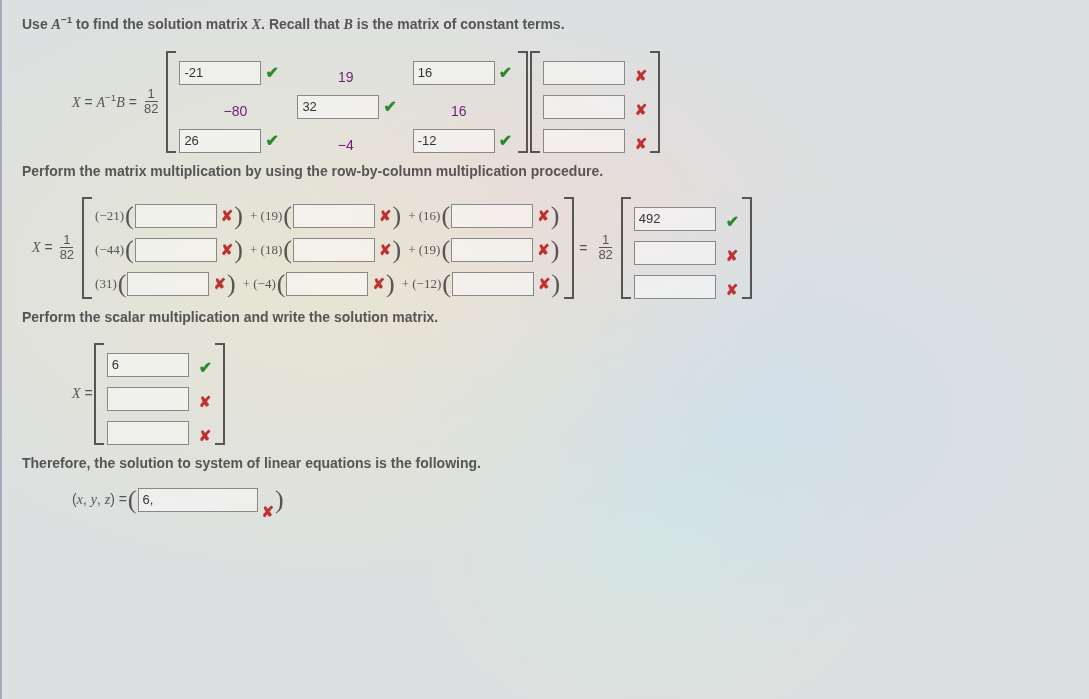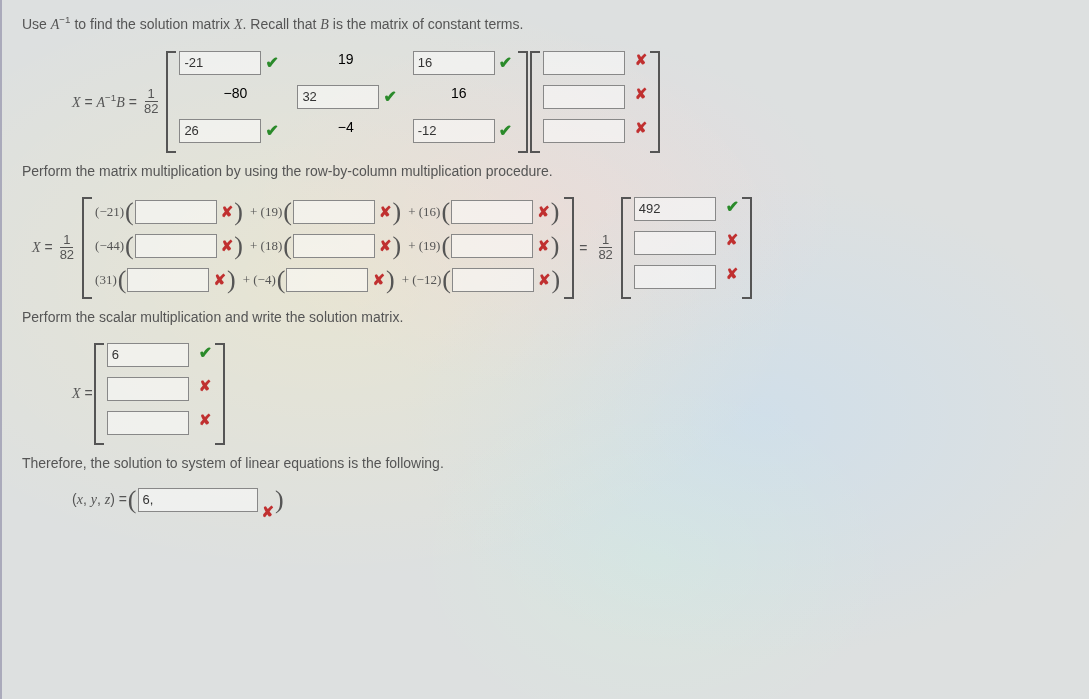--- a/index.html
+++ b/index.html
@@ -13,54 +13,54 @@
       radial-gradient(ellipse 800px 500px at 30% 40%, rgba(255,240,180,0.3), transparent 60%),
       radial-gradient(ellipse 600px 400px at 70% 60%, rgba(180,220,255,0.3), transparent 60%),
       radial-gradient(ellipse 500px 300px at 50% 30%, rgba(255,200,220,0.25), transparent 60%),
       radial-gradient(ellipse 400px 300px at 60% 80%, rgba(200,255,220,0.2), transparent 60%);
     width: 1089px;
     height: 699px;
     box-sizing: border-box;
     overflow: hidden;
     border-left: 2px solid #aab;
   }
-  .instruction { margin: 4px 0 14px 0; }
+  .instruction { margin: 4px 0 14px 0; font-weight: bold; }
   .row { display: flex; align-items: center; margin: 6px 0; flex-wrap: nowrap;}
   .frac {
     display: inline-flex; flex-direction: column; align-items: center;
     font-size: 13px; margin: 0 4px; vertical-align: middle;
   }
   .frac .num { border-bottom: 1px solid #555; padding: 0 3px; line-height: 1.1;}
   .frac .den { padding: 0 3px; line-height: 1.1;}
   i { font-style: italic; font-family: "Times New Roman", serif;}
   sup { font-size: 0.7em; }
   .lbracket, .rbracket {
     display: inline-block;
     width: 8px;
     align-self: stretch;
     border-top: 2px solid #555;
     border-bottom: 2px solid #555;
     margin: 4px 1px;
   }
   .lbracket { border-left: 2px solid #555; }
   .rbracket { border-right: 2px solid #555; }
   .matbody { display: inline-flex; flex-direction: column; padding: 4px 2px;}
-  .matrow { display: flex; align-items: flex-start; min-height: 34px; gap: 6px;}
+  .matrow { display: flex; align-items: flex-end; min-height: 34px; gap: 6px;}
   .cell { display: inline-flex; align-items: center; justify-content: center; }
   input.box {
     width: 72px; height: 20px;
     border: 1px solid #888;
     background: rgba(255,255,255,0.5);
     font-size: 13px; padding: 1px 4px;
     color: #333;
   }
   input.wide { width: 110px; }
   .check { color: #2a8a2a; font-weight: bold; font-size: 16px; margin-left: 4px;}
   .cross { color: #c03030; font-weight: bold; font-size: 15px; margin-left: 4px;}
-  .plain { padding: 0 6px; color:#000000;}
+  .plain { padding: 0 6px; color:#701a75;}
   .seg { display:inline-flex; align-items:center; white-space: nowrap;}
   .paren { font-size: 26px; font-family: "Times New Roman",serif; color:#555; padding:0 1px;}
   .smpar { font-family: Liberation Serif, serif;}
   .indent { margin-left: 50px;}
 </style>
 </head>
 <body>
 
 <div class="instruction">
   <span>Use </span><i>A</i><sup>−1</sup><span> to find the solution matrix </span><i>X</i><span>. Recall that </span><i>B</i><span> is the matrix of constant terms.</span>

